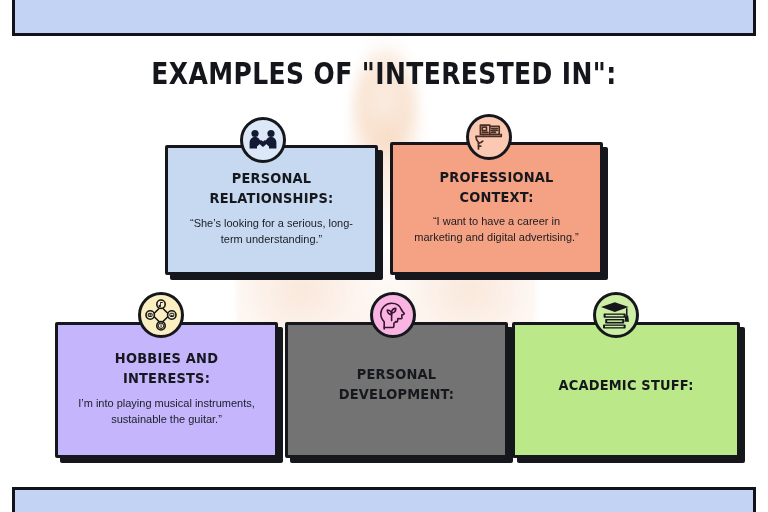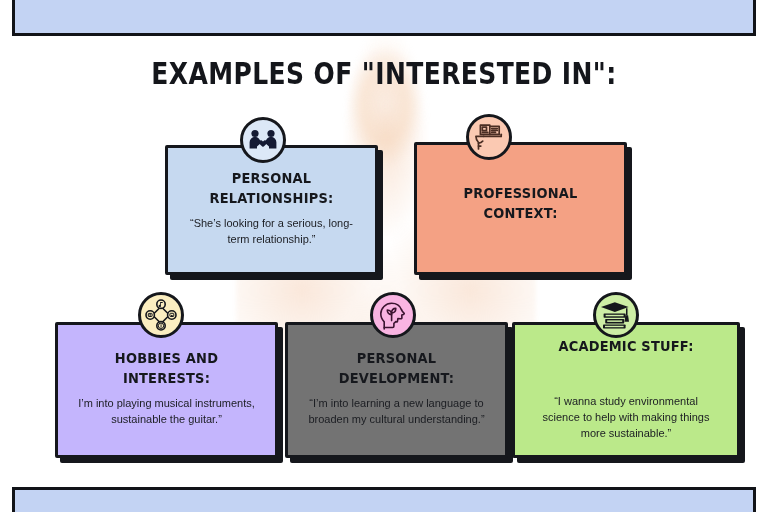--- a/index.html
+++ b/index.html
@@ -109,21 +109,21 @@
     border: 3px solid #15171c;
     z-index: 6;
     display: flex;
     align-items: center;
     justify-content: center;
   }
   .badge svg { display: block; }
 
   
   .c-blue   { background: #c6d9f0; }
-  .c-peach  { background: #f4a184; margin-left: 24px; }
+  .c-peach  { background: #f4a184; }
   .c-yellow { background: #c4b5fd; }
   .c-pink   { background: #737373; }
   .c-green  { background: #bbe98a; gap: 30px; }
 
   .b-blue   { background: #dce8f7; }
   .b-peach  { background: #fbc9b2; }
   .b-yellow { background: #fbeec0; }
   .b-pink   { background: #f9b4e2; }
   .b-green  { background: #cdeea5; }
   .ink-brown  { fill: none; stroke: #4a2d23; }
@@ -146,41 +146,42 @@
     <svg width="30" height="24" viewBox="0 0 30 24" aria-hidden="true">
       <circle cx="7" cy="5.5" r="3.6" fill="#141a33"></circle>
       <circle cx="23" cy="5.5" r="3.6" fill="#141a33"></circle>
       <path d="M1.6 20.5 v-6.3 a5.4 5.4 0 0 1 5.4-5.4 a5.4 5.4 0 0 1 5.4 5.4 l0 1.2 l-3.4 3.2 l0 1.9 z" fill="#141a33"></path>
       <path d="M28.4 20.5 v-6.3 a5.4 5.4 0 0 0 -5.4-5.4 a5.4 5.4 0 0 0 -5.4 5.4 l0 1.2 l3.4 3.2 l0 1.9 z" fill="#141a33"></path>
       <path d="M15 13.6 c-1.9-2.4-4.1-1.1-4.1 0.7 c0 1.9 2.6 3.5 4.1 4.6 c1.5-1.1 4.1-2.7 4.1-4.6 c0-1.8-2.2-3.1-4.1-0.7 z" fill="#141a33"></path>
     </svg>
   </div>
   <div class="card c-blue" style="left:165px; top:145px; width:213px; height:130px;">
     <div class="heading">PERSONAL RELATIONSHIPS:</div>
-    <div class="body">“She’s looking for a serious, long-term relationship.”</div>
+    <div class="body">“She’s looking for a serious, long-term understanding.”</div>
   </div>
 
   <div class="badge b-peach" style="left:466px; top:114px;">
     <svg width="30" height="28" viewBox="0 0 30 28" aria-hidden="true">
       <g class="ink-brown" stroke-width="1.7" stroke-linejoin="round" stroke-linecap="round">
         <path d="M4.5 26 v-6.5 c-1.6-1.6-2.6-3.9-2.6-6.2 h7.8"></path>
         <path d="M9.7 13.3 h17.5"></path>
         <path d="M27.2 13.3 v-2"></path>
         <path d="M4.5 20.2 c2.4 0 3.4-0.8 4.3-2.1"></path>
         <path d="M4.5 23.1 h2.3"></path>
         <rect x="6.4" y="2.2" width="9.4" height="9.2"></rect>
         <rect x="8.3" y="4.1" width="4.2" height="3.6"></rect>
         <path d="M8.3 9.3 h5.6"></path>
         <path d="M15.8 3.4 h9.4 v8 h-9.4"></path>
         <path d="M17.7 5.6 h5.6 M17.7 7.5 h5.6 M17.7 9.4 h3.8"></path>
       </g>
     </svg>
   </div>
   <div class="card c-peach" style="left:390px; top:142px; width:213px; height:133px;">
     <div class="heading">PROFESSIONAL CONTEXT:</div>
+    <div class="body">“I want to have a career in marketing and digital advertising.”</div>
   </div>
 
   <div class="badge b-yellow" style="left:138px; top:292px;">
     <svg width="32" height="32" viewBox="0 0 32 32" aria-hidden="true">
       <g class="ink-black" stroke-width="1.6" stroke-linejoin="round">
         <path d="M16 7.5 L24.5 16 L16 24.5 L7.5 16 Z"></path>
         <circle cx="16" cy="5.2" r="4.2" fill="#fbeec0"></circle>
         <circle cx="26.8" cy="16" r="4.2" fill="#fbeec0"></circle>
         <circle cx="16" cy="26.8" r="4.2" fill="#fbeec0"></circle>
         <circle cx="5.2" cy="16" r="4.2" fill="#fbeec0"></circle>
@@ -208,21 +209,20 @@
         <path d="M23.5 9.7 c0.6 1.5 1.2 2.3 2.3 3.1 c0.7 0.5 0.6 1.3-0.3 1.6 l-1.7 0.6 l0.1 2.7 c0 0.8-0.6 1.2-1.4 1.1 l-2.6-0.3 l-0.4 2.6 c-0.1 0.8-0.9 1.1-1.5 0.6"></path>
         <path d="M17.8 21.7 l-1.9 1.6 v3.0 c0 0.7-0.5 1.2-1.2 1.2 H6.2"></path>
         <path d="M13.6 20.6 v-7.9"></path>
         <path d="M13.6 14.6 c-2.9-0.2-4.3-2.0-4.3-4.6 c2.8 0 4.4 1.8 4.3 4.6 z"></path>
         <path d="M13.6 12.9 c2.8-0.2 4.2-2.0 4.2-4.5 c-2.7 0-4.3 1.8-4.2 4.5 z"></path>
       </g>
     </svg>
   </div>
   <div class="card c-pink" style="left:285px; top:322px; width:223px; height:136px;">
     <div class="heading">PERSONAL DEVELOPMENT:</div>
-    <div class="body">“I’m into learning a new language to broaden my cultural understanding.”</div>
   </div>
 
   <div class="badge b-green" style="left:593px; top:292px;">
     <svg width="30" height="28" viewBox="0 0 30 28" aria-hidden="true">
       <g fill="#15171c">
         <path d="M13.8 1.2 L27.6 6.1 L13.8 11.0 L0 6.1 Z"></path>
         <path d="M26.5 7.2 v7.0 h-1.5 v-7.0 z"></path>
         <path d="M24.4 14.2 h2.7 l0.9 6.5 h-4.5 z"></path>
         <rect x="2.6" y="12.4" width="22.0" height="4.4" rx="0.7"></rect>
         <rect x="4.2" y="18.0" width="19.0" height="4.4" rx="0.7"></rect>
@@ -230,16 +230,15 @@
       </g>
       <g fill="#cdeea5">
         <rect x="4.6" y="13.8" width="18.0" height="1.5"></rect>
         <rect x="6.2" y="19.4" width="15.0" height="1.5"></rect>
         <rect x="4.0" y="24.8" width="18.6" height="1.4"></rect>
       </g>
     </svg>
   </div>
   <div class="card c-green" style="left:512px; top:322px; width:228px; height:136px;">
     <div class="heading">ACADEMIC STUFF:</div>
-    <div class="body">“I wanna study environmental science to help with making things more sustainable.”</div>
   </div>
 
 </div>
 
 </body></html>

